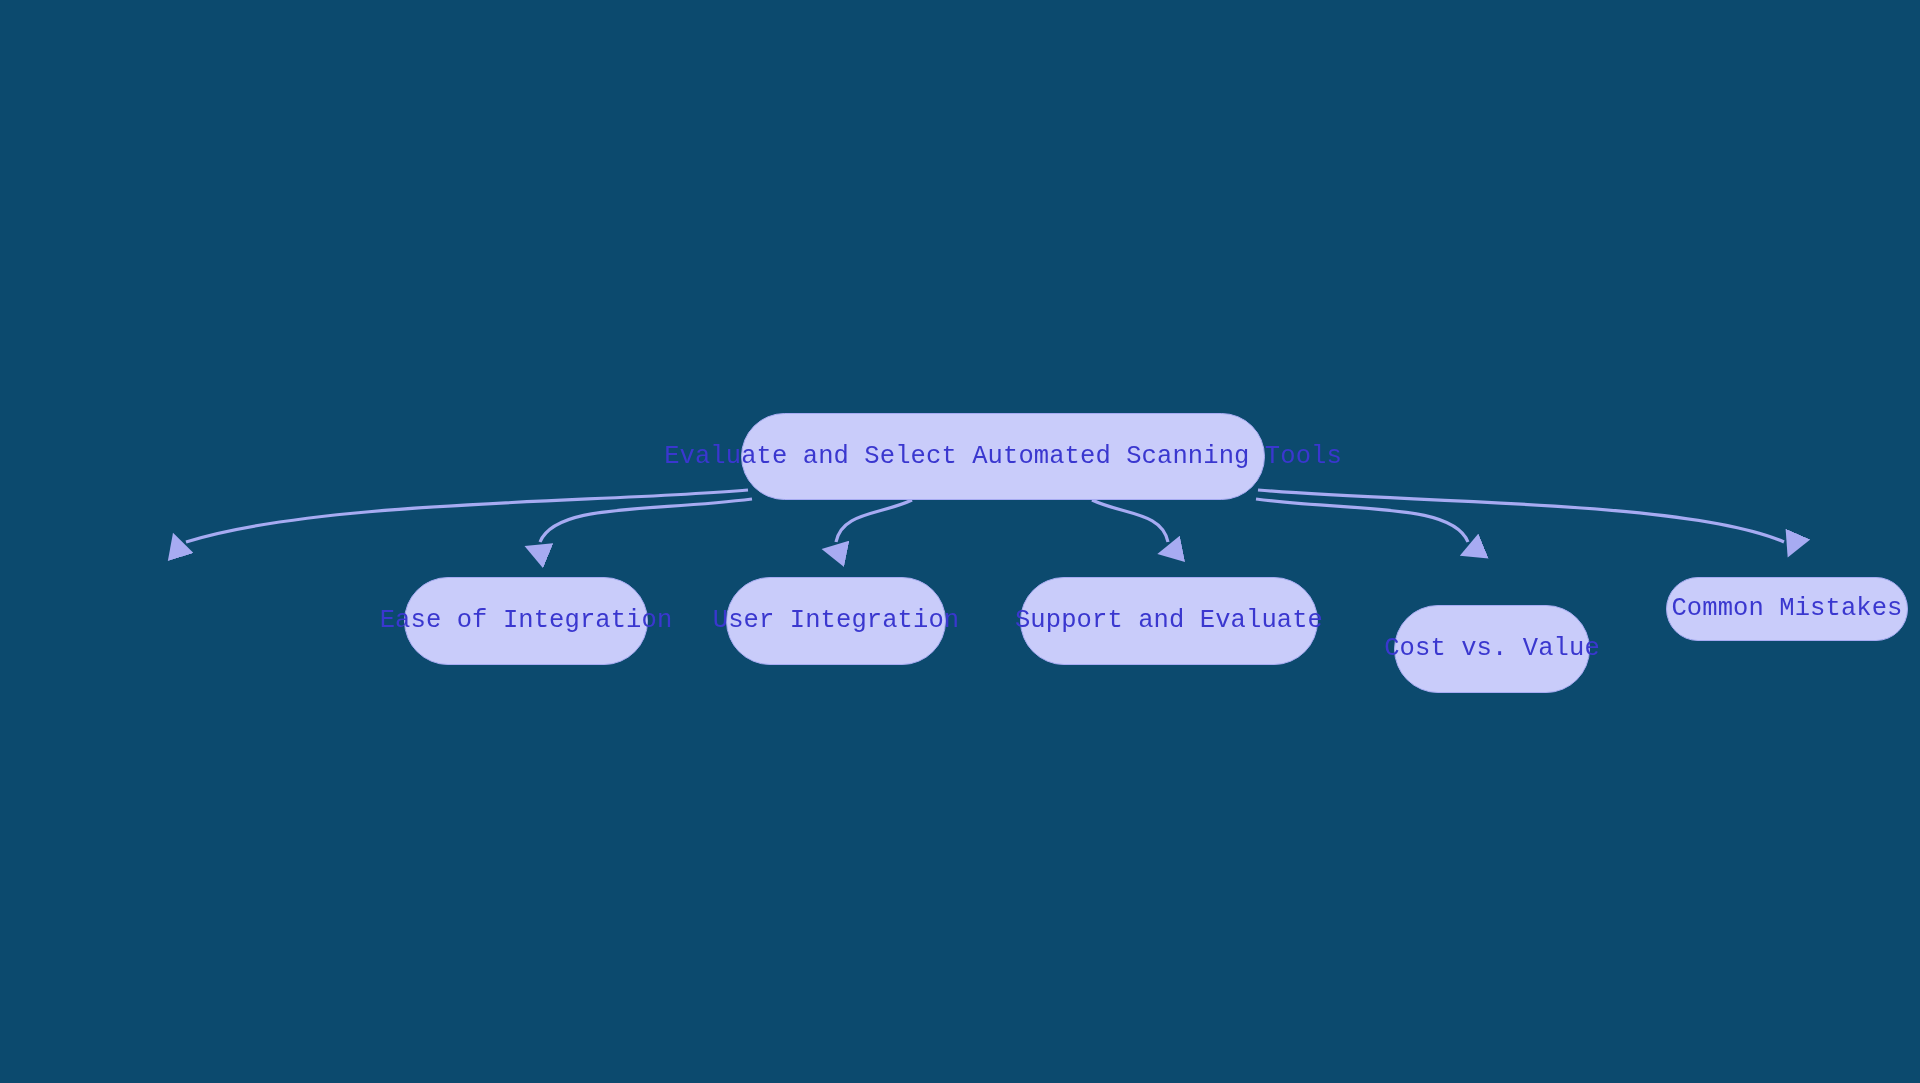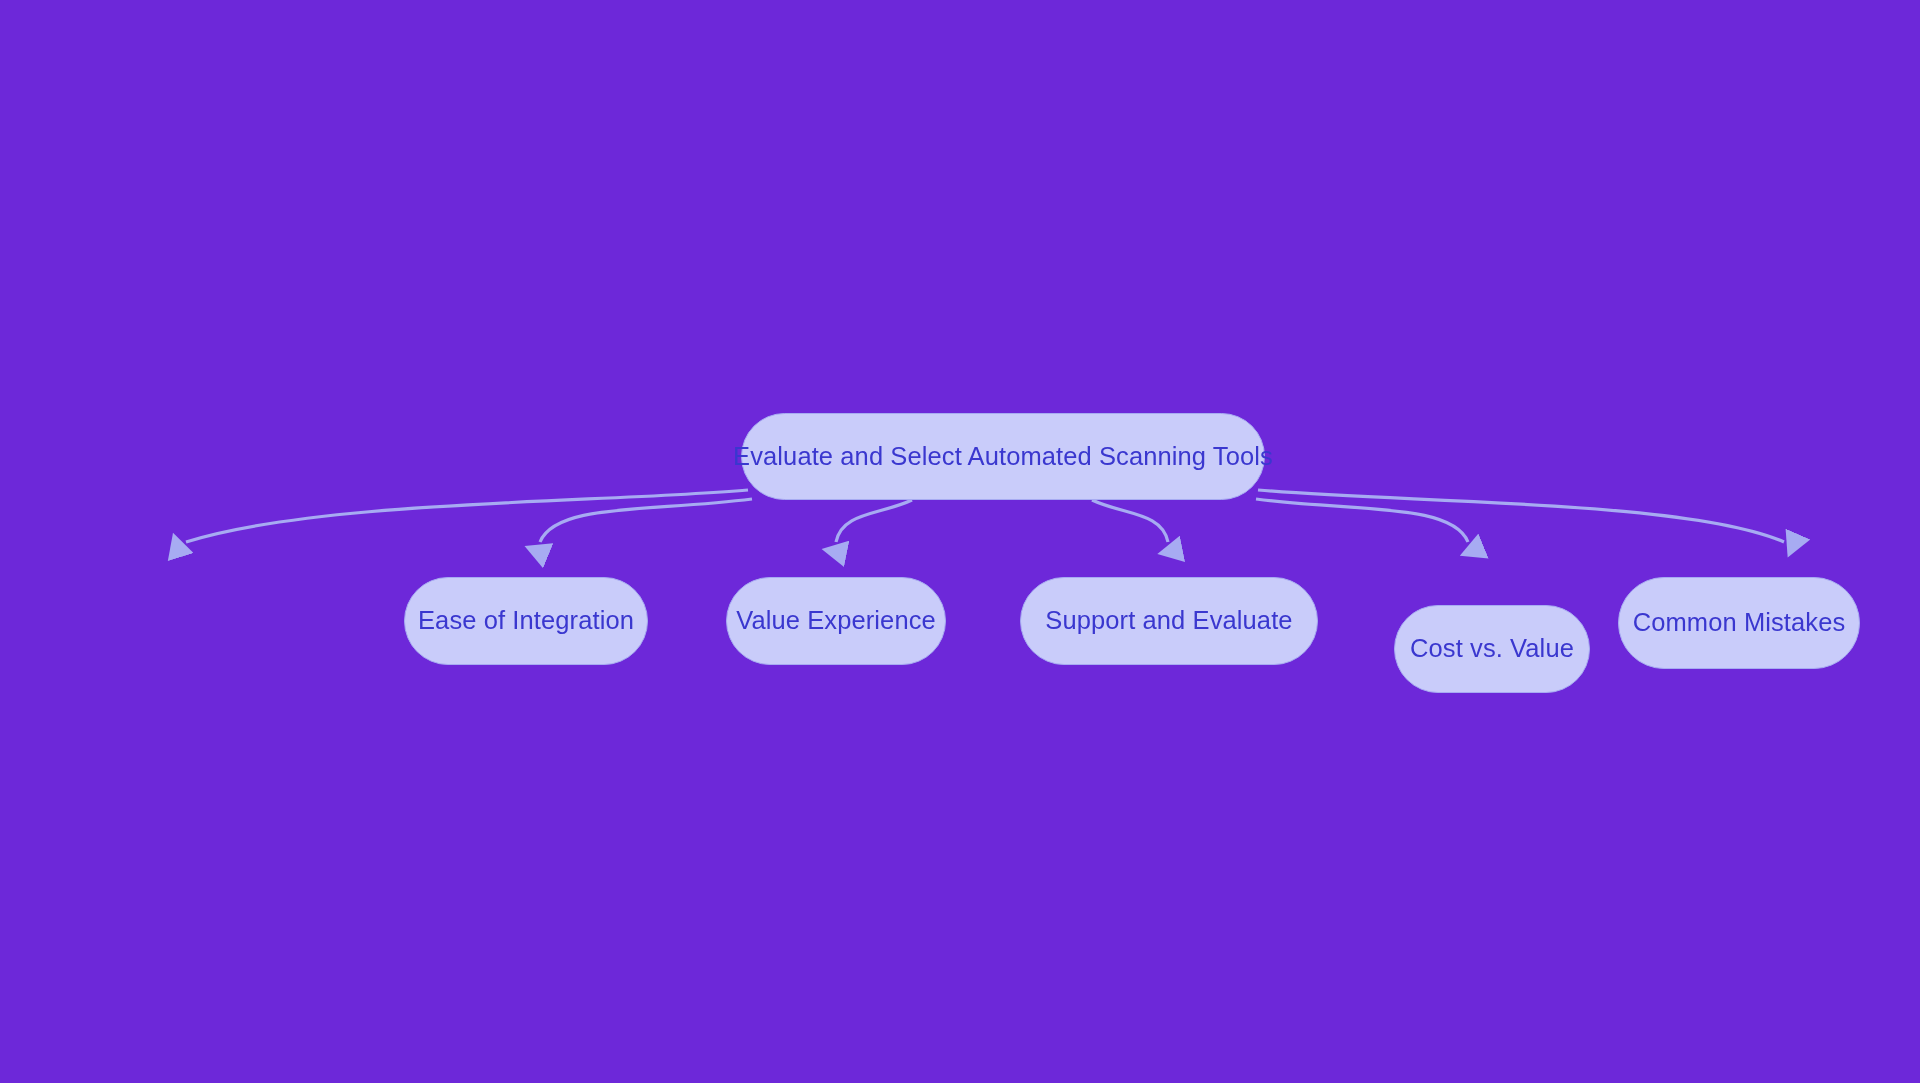--- a/index.html
+++ b/index.html
@@ -50,21 +50,21 @@
     font-size: 25.5px;
   }
   .node-label {
     display: block;
     line-height: 1;
   }
 </style>
 </head>
 <body>
 
-<div id="canvas" style="background: #6d28d9;">
+<div id="canvas" style="background: #0c4a6e; font-family: Liberation Mono, monospace;">
 
   <svg id="edge-layer" viewBox="0 0 1920 1083" width="1920" height="1083" xmlns="http://www.w3.org/2000/svg">
     <defs>
       <marker id="arrowhead" markerWidth="9" markerHeight="8" refX="1.2" refY="4" orient="auto" markerUnits="strokeWidth">
         <path d="M 0,0 L 8.4,0 L 4.2,8 Z" fill="#a7abf2"></path>
       </marker>
     </defs>
     <g id="edge-group" fill="none" stroke="#a7abf2" stroke-width="3.2" stroke-linecap="butt">
         <path d="M 748,490 C 600,503 320,500 186,542" marker-end="url(#arrowhead)"></path>
         <path d="M 752,499 C 650,512 556,503 540,542" marker-end="url(#arrowhead)"></path>
@@ -78,28 +78,28 @@
   <div class="node node-root" style="left: 741px; top: 413px; width: 524px; height: 87px; background: rgb(201, 204, 250); border-color: rgb(167, 171, 242); color: rgb(58, 55, 207);">
     <span class="node-label">Evaluate and Select Automated Scanning Tools</span>
   </div>
 
 
   <div class="node node-child" style="left: 404px; top: 577px; width: 244px; height: 88px; background: rgb(201, 204, 250); border-color: rgb(167, 171, 242); color: rgb(58, 55, 207);">
     <span class="node-label">Ease of Integration</span>
   </div>
 
   <div class="node node-child" style="left: 726px; top: 577px; width: 220px; height: 88px; background: rgb(201, 204, 250); border-color: rgb(167, 171, 242); color: rgb(58, 55, 207);">
-    <span class="node-label">Value Experience</span>
+    <span class="node-label">User Integration</span>
   </div>
 
   <div class="node node-child" style="left: 1020px; top: 577px; width: 298px; height: 88px; background: rgb(201, 204, 250); border-color: rgb(167, 171, 242); color: rgb(58, 55, 207);">
     <span class="node-label">Support and Evaluate</span>
   </div>
 
   <div class="node node-child" style="left: 1394px; top: 577px; width: 196px; height: 88px; background: rgb(201, 204, 250); border-color: rgb(167, 171, 242); color: rgb(58, 55, 207); margin-top: 28px;">
     <span class="node-label">Cost vs. Value</span>
   </div>
 
-  <div class="node node-child" style="left: 1618px; top: 577px; width: 242px; height: 92px; background: rgb(201, 204, 250); border-color: rgb(167, 171, 242); color: rgb(58, 55, 207);">
+  <div class="node node-child" style="left: 1666px; top: 577px; width: 242px; height: 64px; background: rgb(201, 204, 250); border-color: rgb(167, 171, 242); color: rgb(58, 55, 207);">
     <span class="node-label">Common Mistakes</span>
   </div>
 
 </div>
 
 </body></html>

